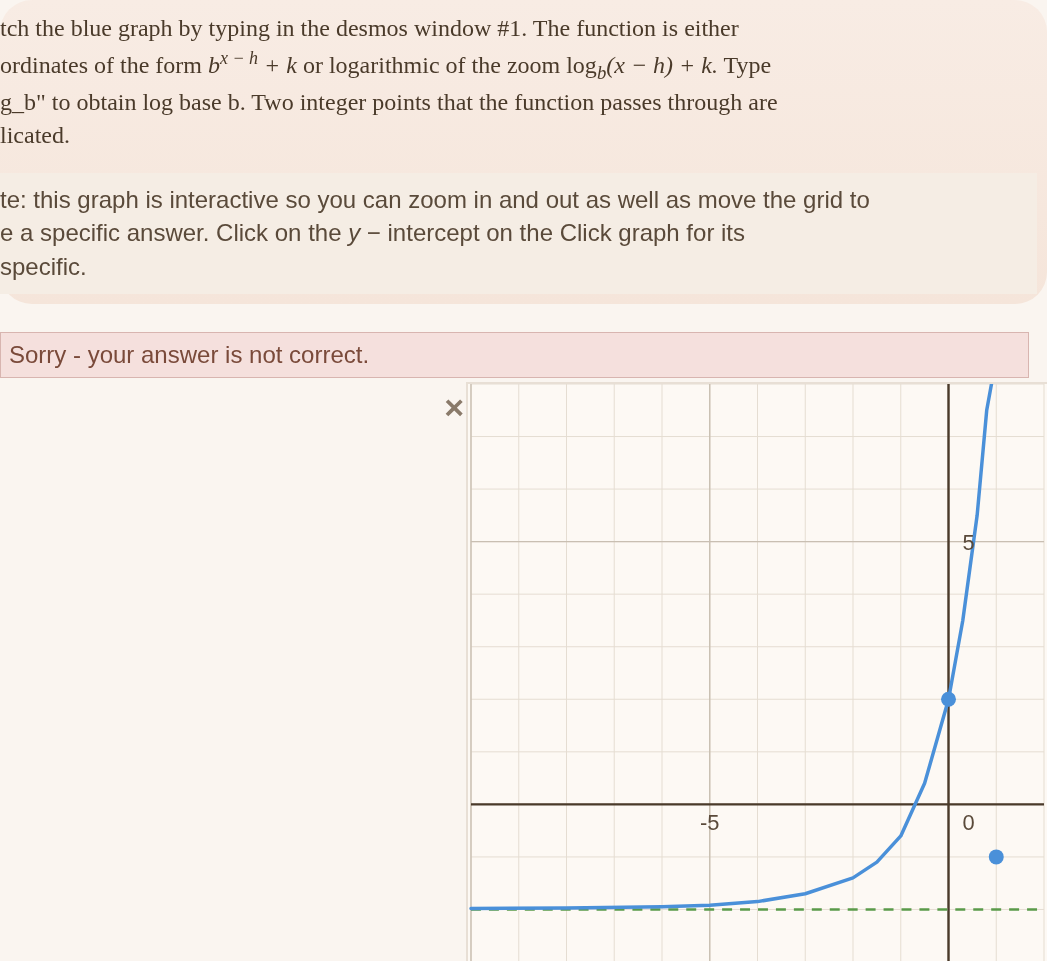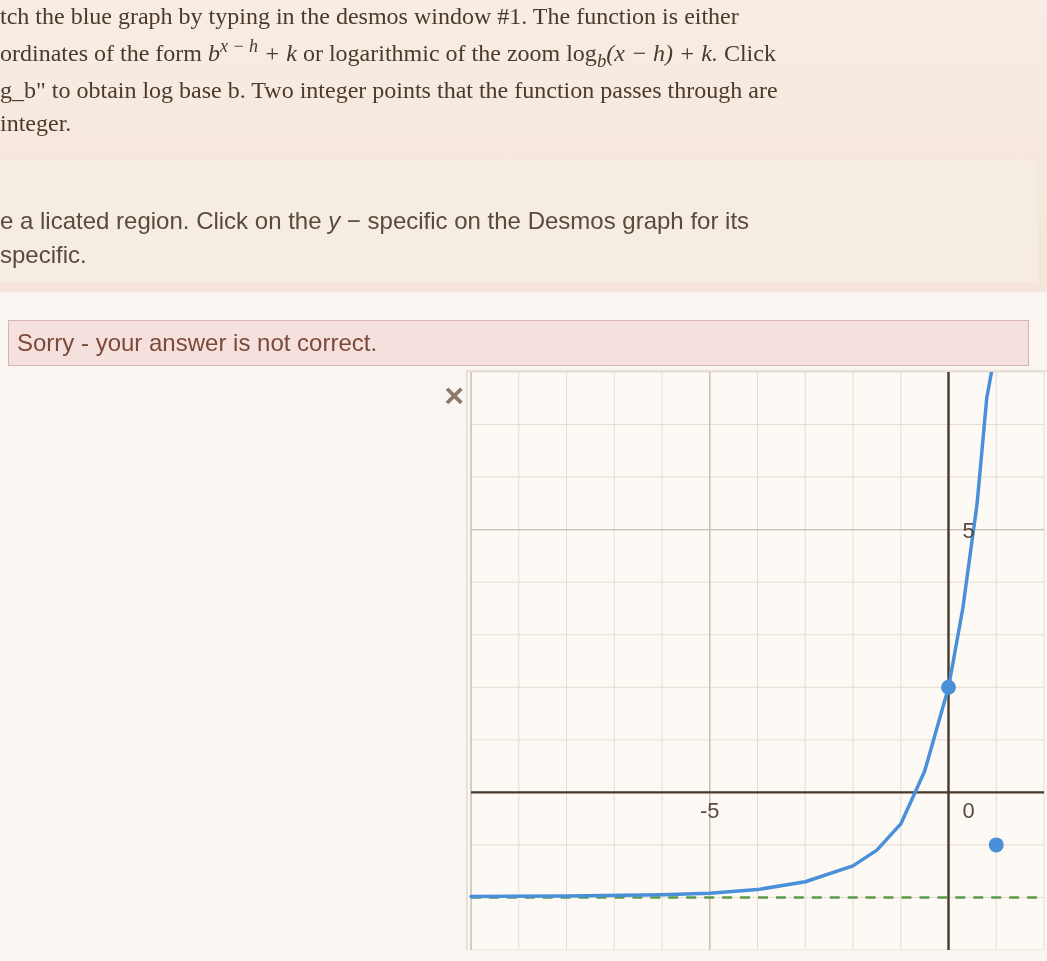--- a/index.html
+++ b/index.html
@@ -5,39 +5,40 @@
     * { box-sizing: border-box; margin: 0; padding: 0; }
     body {
       background: #faf5f0;
       font-family: Georgia, 'Times New Roman', serif;
       width: 1047px;
       height: 961px;
       overflow: hidden;
       position: relative;
     }
     .question-block {
-      padding: 0 10px 10px 0;
+      padding: 12px 10px 10px 0;
       background: linear-gradient(180deg, #f8ece4 0%, #f5e5da 100%);
       color: #4a3a2a;
       font-size: 24px;
       line-height: 1.4;
+      border-radius: 32px;
     }
     .question-p1 { padding-bottom: 20px; }
     .note-block {
       padding: 10px 10px 10px 0;
       background: #f5ede4;
       color: #5a4a3a;
       font-size: 24px;
       line-height: 1.4;
       font-family: Arial, sans-serif;
       font-weight: 500;
     }
     .feedback-bar {
       margin-top: 28px;
-      margin-left: 8px;
+      margin-left: 0;
       margin-right: 18px;
       padding: 8px 8px;
       background: #f5e0dd;
       border: 1px solid #d8b5b0;
       color: #7a4a3a;
       font-size: 24px;
       font-family: Arial, sans-serif;
     }
     .lower-area {
       display: flex;
@@ -71,27 +72,27 @@
     .math-sup { font-size: 0.75em; vertical-align: super; text-align: center; }
     .math-sub { font-size: 0.78em; vertical-align: sub; }
     .ital { font-style: italic; }
   </style>
 </head>
 <body>
 
 <div class="question-block">
   <div class="question-p1">
     <span>tch the blue graph by typing in the desmos window #1. The function is either</span><br>
-    <span>ordinates of the form </span><span class="ital">b</span><span class="math-sup ital">x − h</span><span class="ital"> + k</span><span> or logarithmic of the zoom log</span><span class="math-sub ital">b</span><span class="ital">(x − h) + k.</span><span> Click</span><br>
+    <span>ordinates of the form </span><span class="ital">b</span><span class="math-sup ital">x − h</span><span class="ital"> + k</span><span> or logarithmic of the zoom log</span><span class="math-sub ital">b</span><span class="ital">(x − h) + k.</span><span> Type</span><br>
     <span>g_b" to obtain log base b. Two integer points that the function passes through are</span><br>
-    <span>integer.</span>
+    <span>licated.</span>
   </div>
   <div class="note-block">
-    <br>
-    <span>e a licated region. Click on the </span><span class="ital">y</span><span> − </span><span> specific on the Desmos graph for its</span><br>
+    <span>te: this graph is interactive so you can zoom in and out as well as move the grid to</span><br>
+    <span>e a specific answer. Click on the </span><span class="ital">y</span><span> − </span><span> intercept on the Click graph for its</span><br>
     <span>specific.</span>
   </div>
 </div>
 
 <div class="feedback-bar">
   <span>Sorry - your answer is not correct.</span>
 </div>
 
 <div class="lower-area">
   <div class="input-area">

